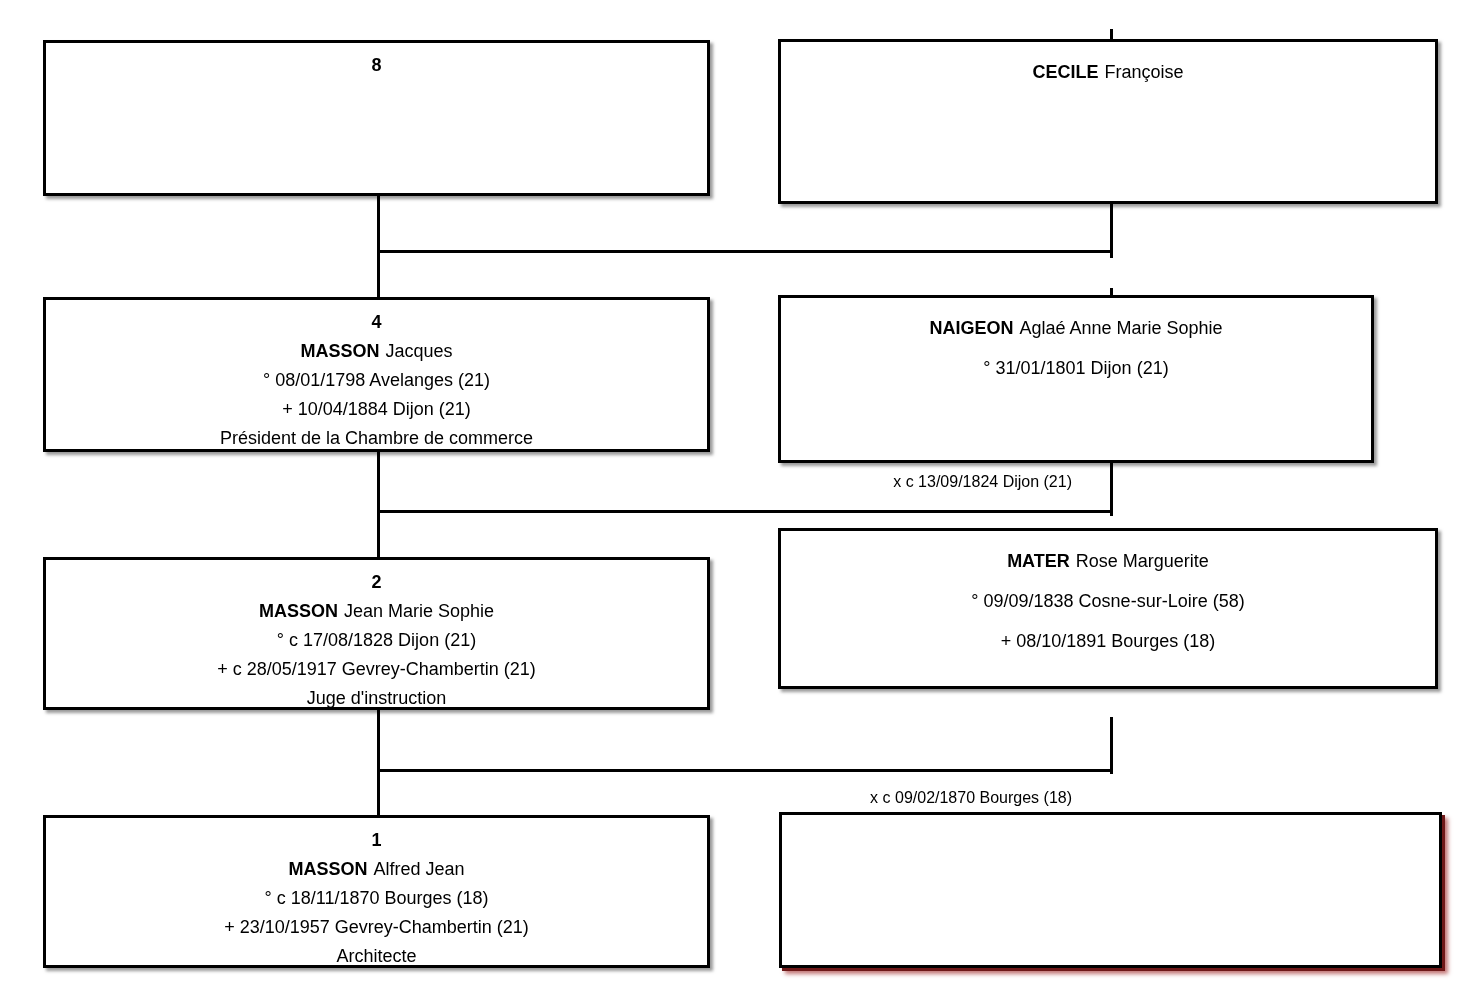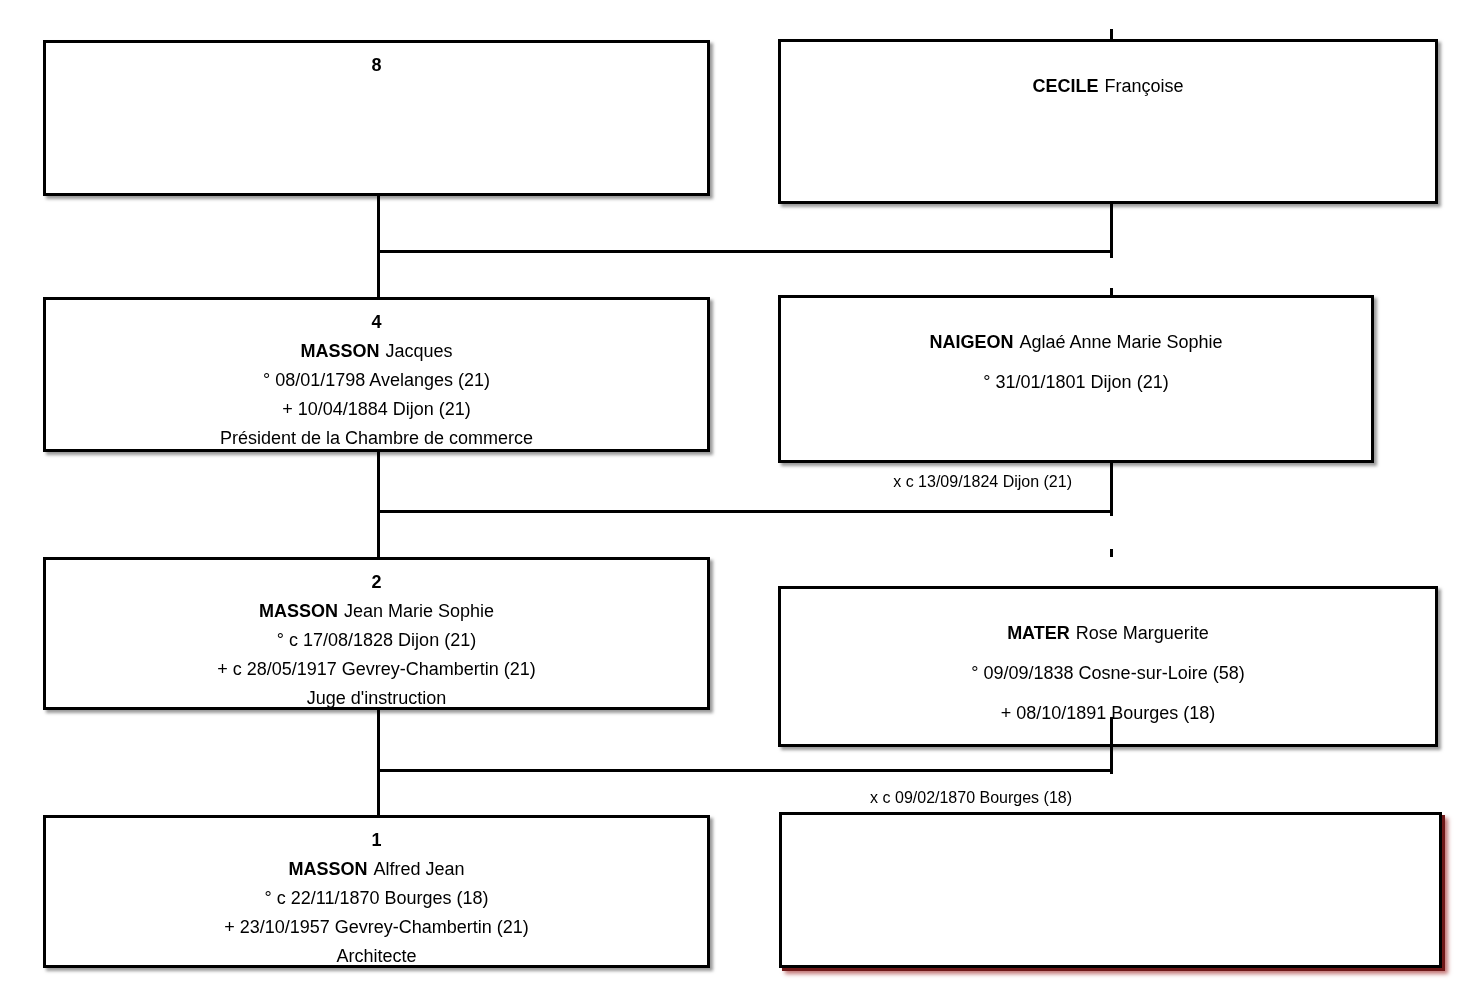--- a/index.html
+++ b/index.html
@@ -18,21 +18,21 @@
     border: 3px solid #000000;
     box-sizing: border-box;
     box-shadow: 3px 3px 3px rgba(120,120,120,0.75);
     text-align: center;
     font-size: 18px;
     line-height: 29px;
     padding-top: 8px;
   }
   .person-box.spouse {
     line-height: 40px;
-    padding-top: 24px;
+    padding-top: 10px;
   }
   .person-box.highlight {
     box-shadow: 3px 3px 0 0 #6f1818, 6px 6px 4px rgba(186,96,96,0.85);
   }
   .sosa { font-weight: bold; }
   .line { white-space: nowrap; }
   .surname { font-weight: bold; margin-right: 6px; }
   .vline, .hline {
     position: absolute;
     background: #000000;
@@ -88,34 +88,34 @@
   <div class="vline" style="left:1110px; top:549px; height:8px;"></div>
 
   <div class="person-box" style="left:43px; top:557px; width:667px; height:153px;">
     <div class="line sosa">2</div>
     <div class="line"><span class="surname">MASSON</span><span>Jean Marie Sophie</span></div>
     <div class="line">° c 17/08/1828 Dijon (21)</div>
     <div class="line">+ c 28/05/1917 Gevrey-Chambertin (21)</div>
     <div class="line">Juge d'instruction</div>
   </div>
 
-  <div class="person-box spouse" style="left:778px; top:586px; width:660px; height:161px;">
+  <div class="person-box spouse" style="left:778px; top:528px; width:660px; height:161px;">
     <div class="line"><span class="surname">MATER</span><span>Rose Marguerite</span></div>
     <div class="line">° 09/09/1838 Cosne-sur-Loire (58)</div>
     <div class="line">+ 08/10/1891 Bourges (18)</div>
   </div>
 
   <div class="marriage-label" style="top:758px;margin-top:28px;">x c 09/02/1870 Bourges (18)</div>
   <div class="vline" style="left:377px; top:710px; height:106px;"></div>
   <div class="vline" style="left:1110px; top:717px; height:57px;"></div>
   <div class="hline" style="left:377px; top:769px; width:736px;"></div>
 
   <div class="person-box" style="left:43px; top:815px; width:667px; height:153px;">
     <div class="line sosa">1</div>
     <div class="line"><span class="surname">MASSON</span><span>Alfred Jean</span></div>
-    <div class="line">° c 22/11/1870 Bourges (18)</div>
+    <div class="line">° c 18/11/1870 Bourges (18)</div>
     <div class="line">+ 23/10/1957 Gevrey-Chambertin (21)</div>
     <div class="line">Architecte</div>
   </div>
 
   <div class="person-box highlight" style="left:779px; top:812px; width:663px; height:156px;"></div>
 
 </div>
 
 </body></html>

